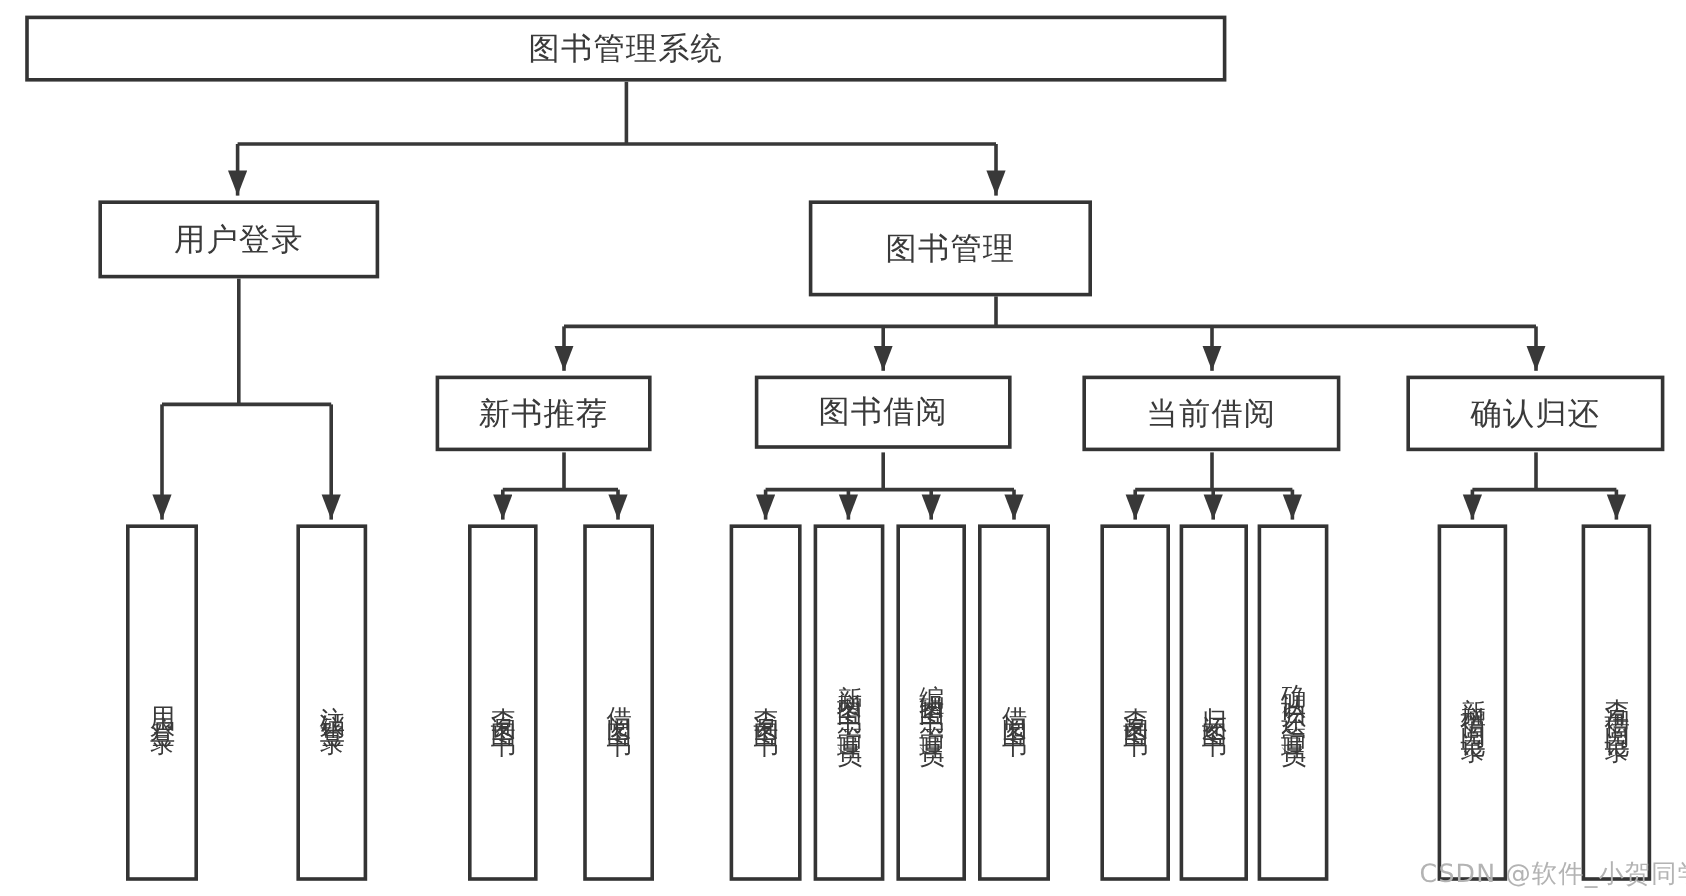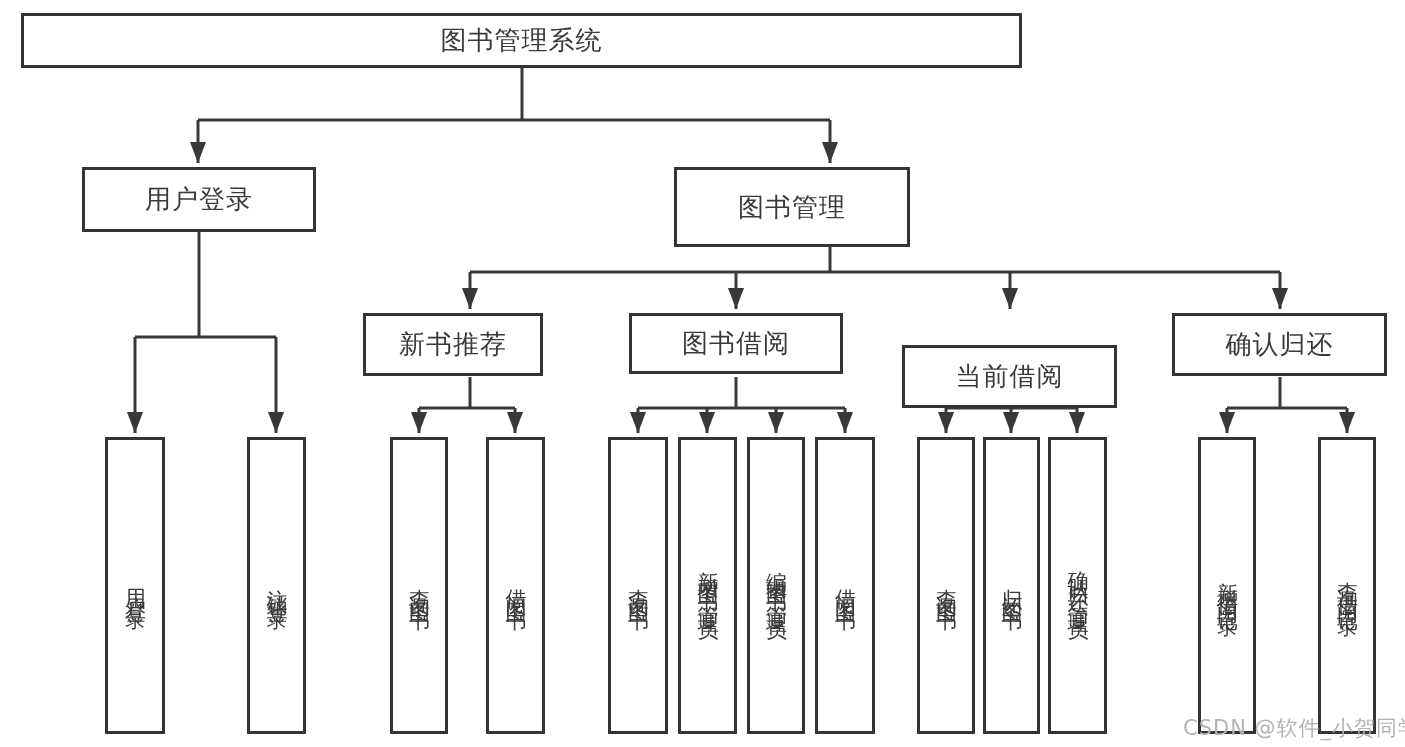--- a/index.html
+++ b/index.html
@@ -39,21 +39,21 @@
     letter-spacing:1px;
     white-space:nowrap;
     z-index:3;
   }
   
   .n-root{left:21px;top:13px;width:1001px;height:55px;}
   .n-user-login{left:82px;top:167px;width:234px;height:65px;}
   .n-book-mgmt{left:674px;top:167px;width:236px;height:80px;}
   .n-new-book{left:363px;top:313px;width:180px;height:63px;}
   .n-book-borrow{left:629px;top:313px;width:214px;height:61px;}
-  .n-cur-borrow{left:902px;top:313px;width:215px;height:63px;margin-top:32px;}
+  .n-cur-borrow{left:902px;top:313px;width:215px;height:63px;}
   .n-borrow-rec{left:1172px;top:313px;width:215px;height:63px;}
   .leaf{top:437px;height:297px;}
   .n-leaf-login{left:105px;width:60px;}
   .n-leaf-logout{left:247px;width:59px;}
   .n-rec-query{left:390px;width:58px;}
   .n-rec-borrow{left:486px;width:59px;}
   .n-bor-query{left:608px;width:60px;}
   .n-bor-add{left:678px;width:59px;}
   .n-bor-edit{left:747px;width:58px;}
   .n-bor-borrow{left:815px;width:60px;}

